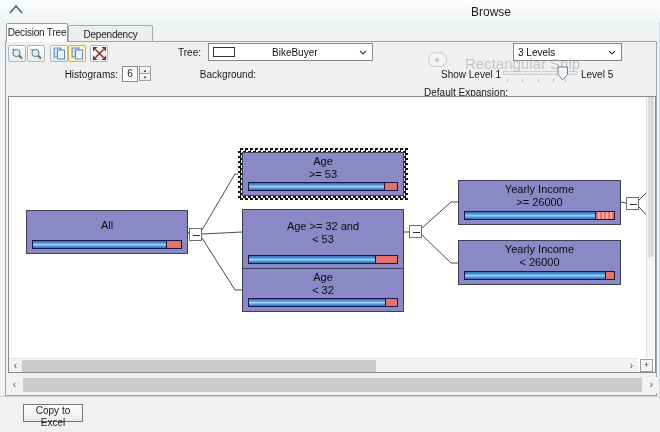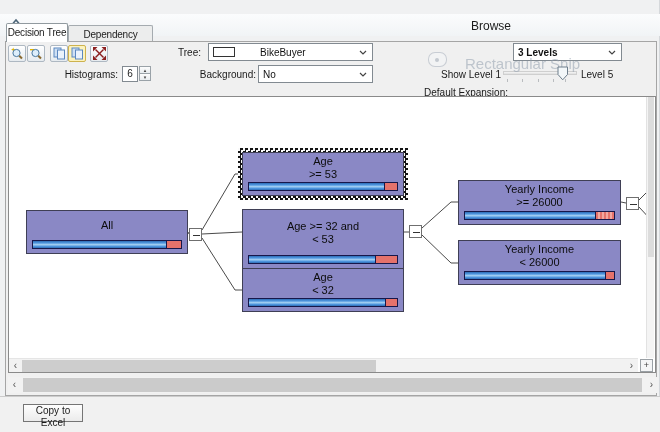--- a/index.html
+++ b/index.html
@@ -1,21 +1,21 @@
 <!DOCTYPE html>
 <html><head>
 <meta charset="utf-8">
 <style>
   * { margin:0; padding:0; box-sizing:border-box; }
   html,body { width:660px; height:432px; }
   body { font-family:"Liberation Sans", sans-serif; font-size:10.5px; color:#1a1a1a; background:#f0f1f2; overflow:hidden; }
   #root { position:relative; width:660px; height:432px; background:#f0f1f2; border-right:1px solid #d5d8db; }
 
   
-  .header { position:absolute; left:0; top:14px; width:660px; height:22px; background:linear-gradient(#fbfcfd,#f1f4f6); }
+  .header { position:absolute; left:0; top:0; width:660px; height:22px; background:linear-gradient(#fbfcfd,#f1f4f6); }
   .collapse { position:absolute; left:8px; top:3px; width:16px; height:14px; cursor:pointer; }
   .win-title { position:absolute; left:471px; top:5px; font-size:12px; color:#1b1b1b; }
 
   
   .tab { position:absolute; font-size:10px; letter-spacing:-0.2px; text-align:center; line-height:17px; cursor:pointer; }
   .tab.active { left:6px; top:23px; width:62px; height:19px; background:#fff; border:1px solid #919a9f; border-bottom:none; border-radius:2px 2px 0 0; z-index:3; }
   .tab.inactive { left:68px; top:25px; width:85px; height:17px; background:#eceded; border:1px solid #a5abb0; border-bottom:none; border-radius:2px 2px 0 0; z-index:1; color:#222; }
 
   .tabpage { position:absolute; left:5px; top:41px; width:652px; height:355px; background:#f0f0f0; border:1px solid #a5a5a5; z-index:2; }
 
@@ -124,48 +124,42 @@
           <polygon points="13,8.5 13,13 8.5,13"></polygon>
       </g>
       <line x1="2.5" y1="2.5" x2="10.5" y2="10.5" stroke="#8b1f1f" stroke-width="1.4"></line>
       <line x1="10.5" y1="2.5" x2="2.5" y2="10.5" stroke="#8b1f1f" stroke-width="1.4"></line>
     </svg>
   </div>
 
   <div class="lbl" style="left:178px; top:47px;">Tree:</div>
   <div class="combo" style="left:208px; top:43px; width:165px;">
     <span class="swatch"></span>
-    <span class="val" style="margin-left:25px;">BikeBuyer</span>
+    <span class="val" style="margin-left:37px;">BikeBuyer</span>
     <svg class="chev" width="8" height="5">
         <polyline points="1,1 4,4 7,1" fill="none" stroke="#444" stroke-width="1.2"></polyline>
       </svg>
   </div>
 
   <div class="lbl" style="left:420px; top:47px; width:88px; text-align:right;margin-top:40px;">Default Expansion:</div>
-  <div class="combo" style="left:513px; top:43px; width:109px;font-weight:bold;">
+  <div class="combo" style="left:513px; top:43px; width:109px;">
     <span class="val" style="margin-left:4px;">3 Levels</span>
     <svg class="chev" width="8" height="5">
         <polyline points="1,1 4,4 7,1" fill="none" stroke="#444" stroke-width="1.2"></polyline>
       </svg>
   </div>
 
   <div class="lbl" style="left:52px; top:69px; width:66px; text-align:right;">Histograms:</div>
   <div class="spin-box">6</div>
   <div class="spin-arrows">
     <div>▴</div>
     <div>▾</div>
   </div>
 
   <div class="lbl" style="left:192px; top:69px; width:64px; text-align:right;">Background:</div>
-  <div class="combo" style="left:258px; top:65px; width:115px;">
-    <span class="val" style="margin-left:4px;">No</span>
-    <svg class="chev" width="8" height="5">
-        <polyline points="1,1 4,4 7,1" fill="none" stroke="#444" stroke-width="1.2"></polyline>
-      </svg>
-  </div>
 
   <div class="lbl" style="left:441px; top:69px;">Show Level 1</div>
   <div class="slider-track"></div>
   <div class="tick" style="left:507px;"></div>
   <div class="tick" style="left:522px;"></div>
   <div class="tick" style="left:538px;"></div>
   <div class="tick" style="left:553px;"></div>
   <div class="tick" style="left:565px;"></div>
   <div class="slider-thumb">
     <svg width="12" height="15">

